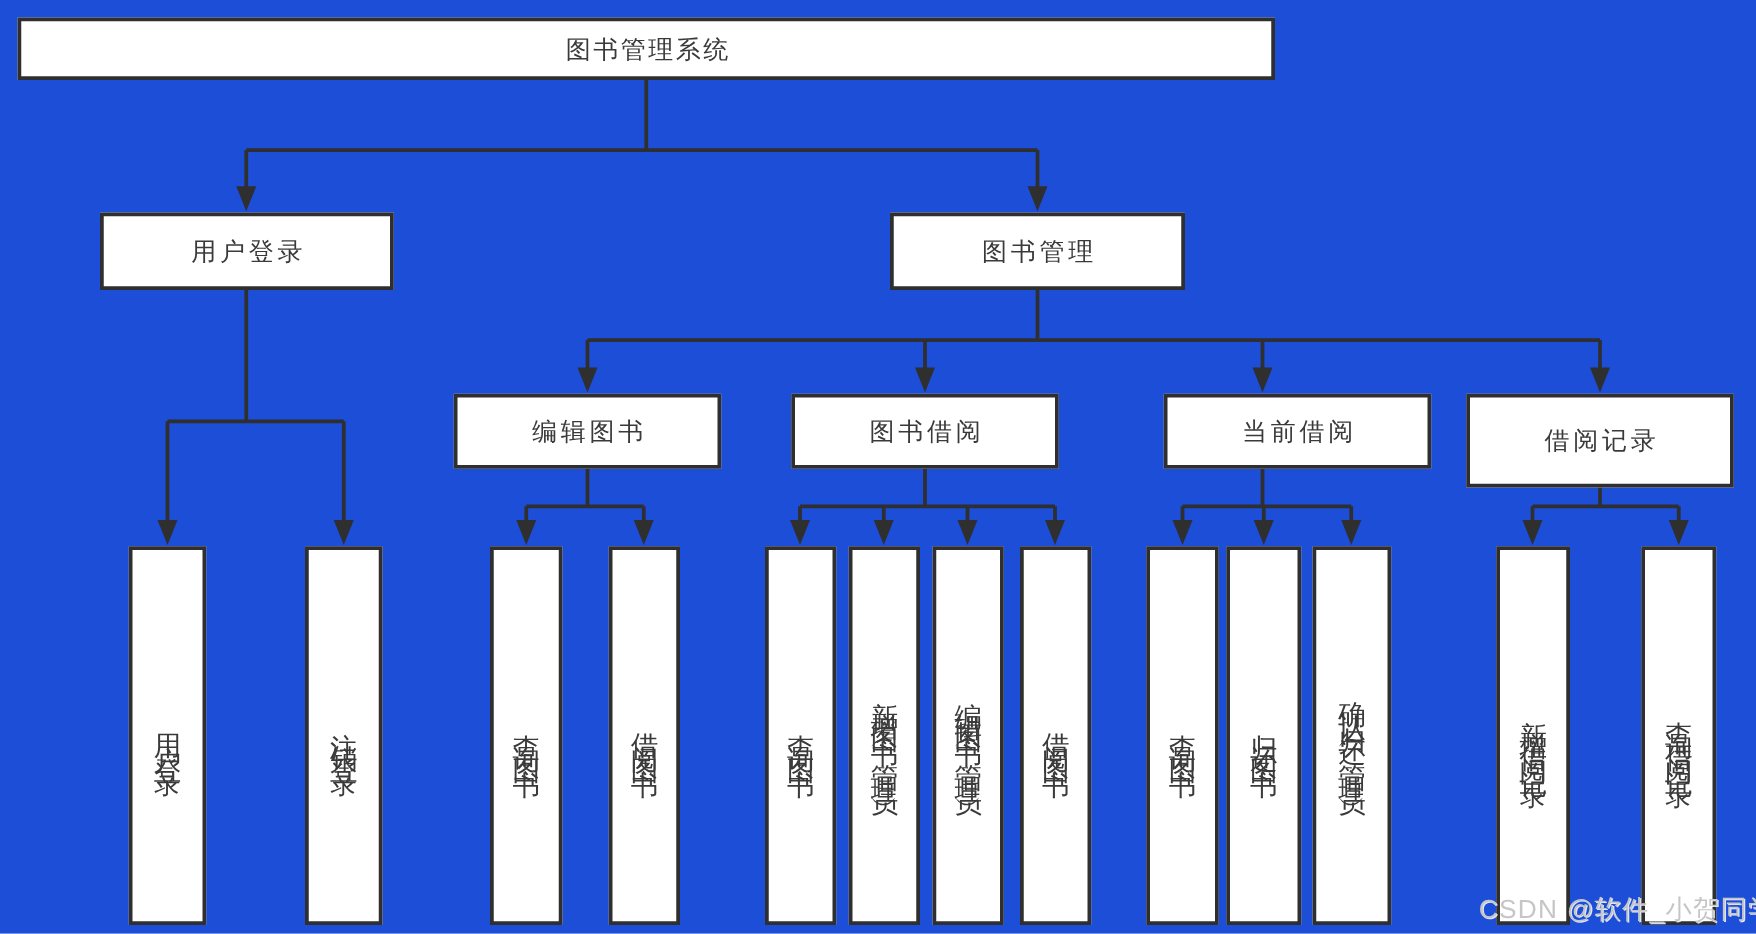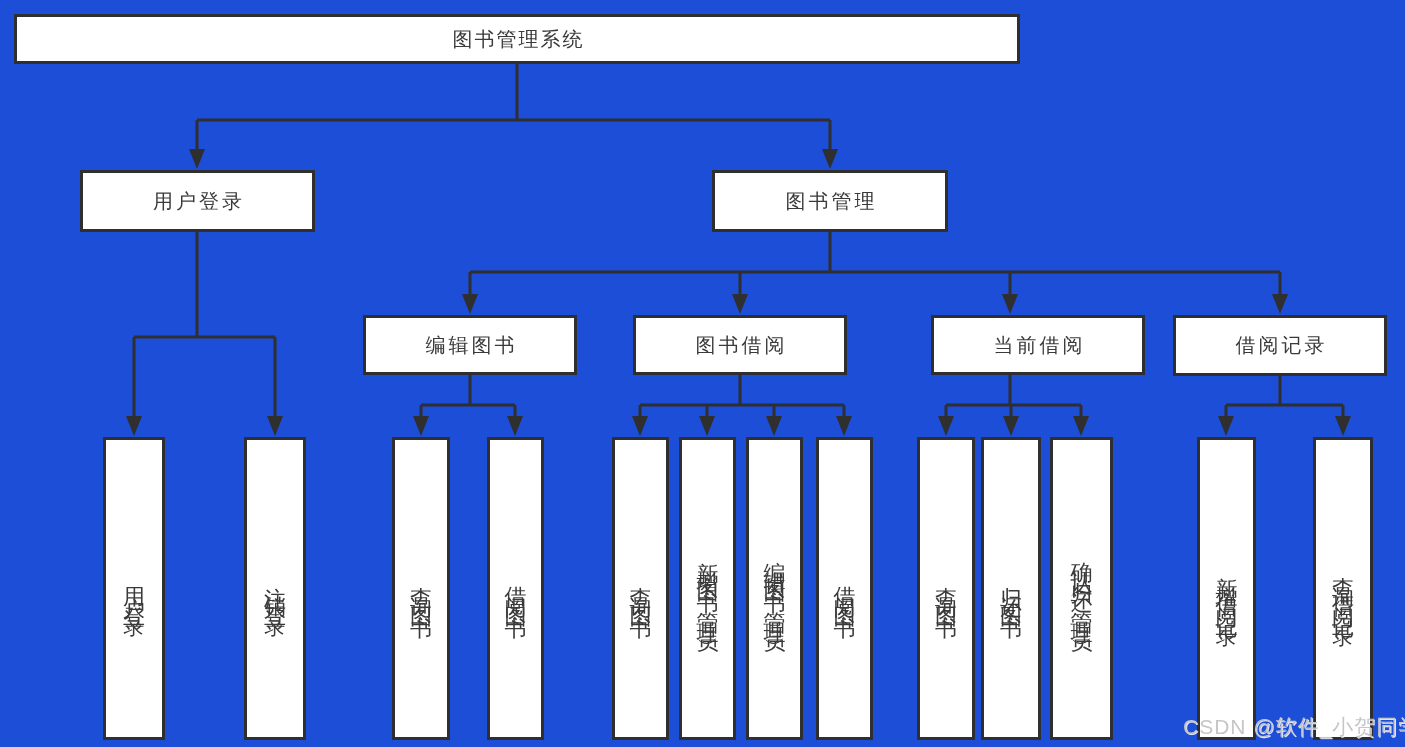--- a/index.html
+++ b/index.html
@@ -44,21 +44,21 @@
   }
   
   .n-root  { left: 14px;  top: 14px;  width: 1006px; height: 50px; }
   
   .n-l2a   { left: 80px;  top: 170px; width: 235px; height: 62px; }
   .n-l2b   { left: 712px; top: 170px; width: 236px; height: 62px; font-family: Liberation Mono, monospace; }
   
   .n-l3a   { left: 363px;  top: 315px; width: 214px; height: 60px; }
   .n-l3b   { left: 633px;  top: 315px; width: 214px; height: 60px; }
   .n-l3c   { left: 903px;  top: 315px; width: 214px; height: 60px; margin-left: 28px; }
-  .n-l3d   { left: 1173px; top: 315px; width: 214px; height: 61px; align-items: center; }
+  .n-l3d   { left: 1173px; top: 315px; width: 214px; height: 75px; align-items: center; }
   
   .leaf    { top: 437px; height: 303px; }
   .n-a1 { left: 103px;  width: 62px; }
   .n-a2 { left: 244px;  width: 62px; }
   .n-b1 { left: 392px;  width: 58px; }
   .n-b2 { left: 487px;  width: 57px; }
   .n-c1 { left: 612px;  width: 57px; }
   .n-c2 { left: 679px;  width: 57px; }
   .n-c3 { left: 746px;  width: 57px; }
   .n-c4 { left: 816px;  width: 57px; }

